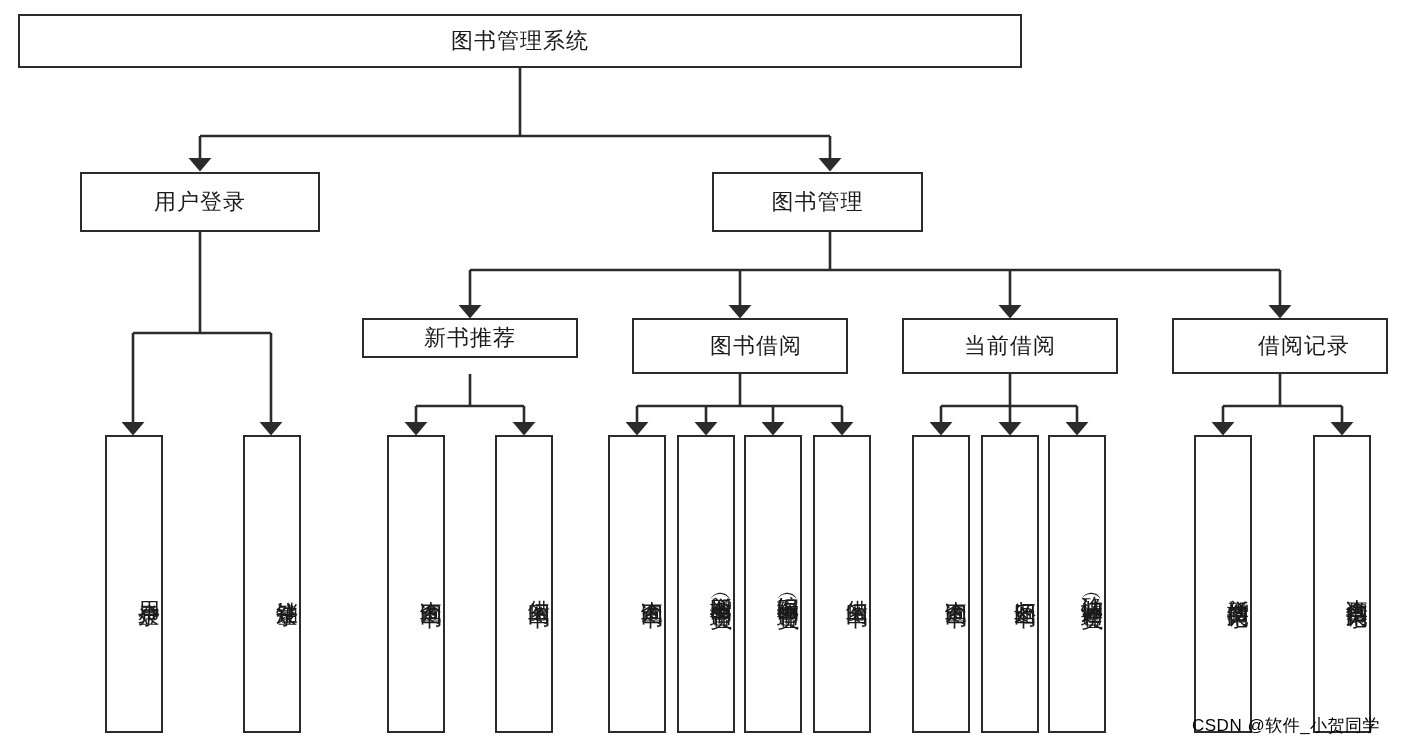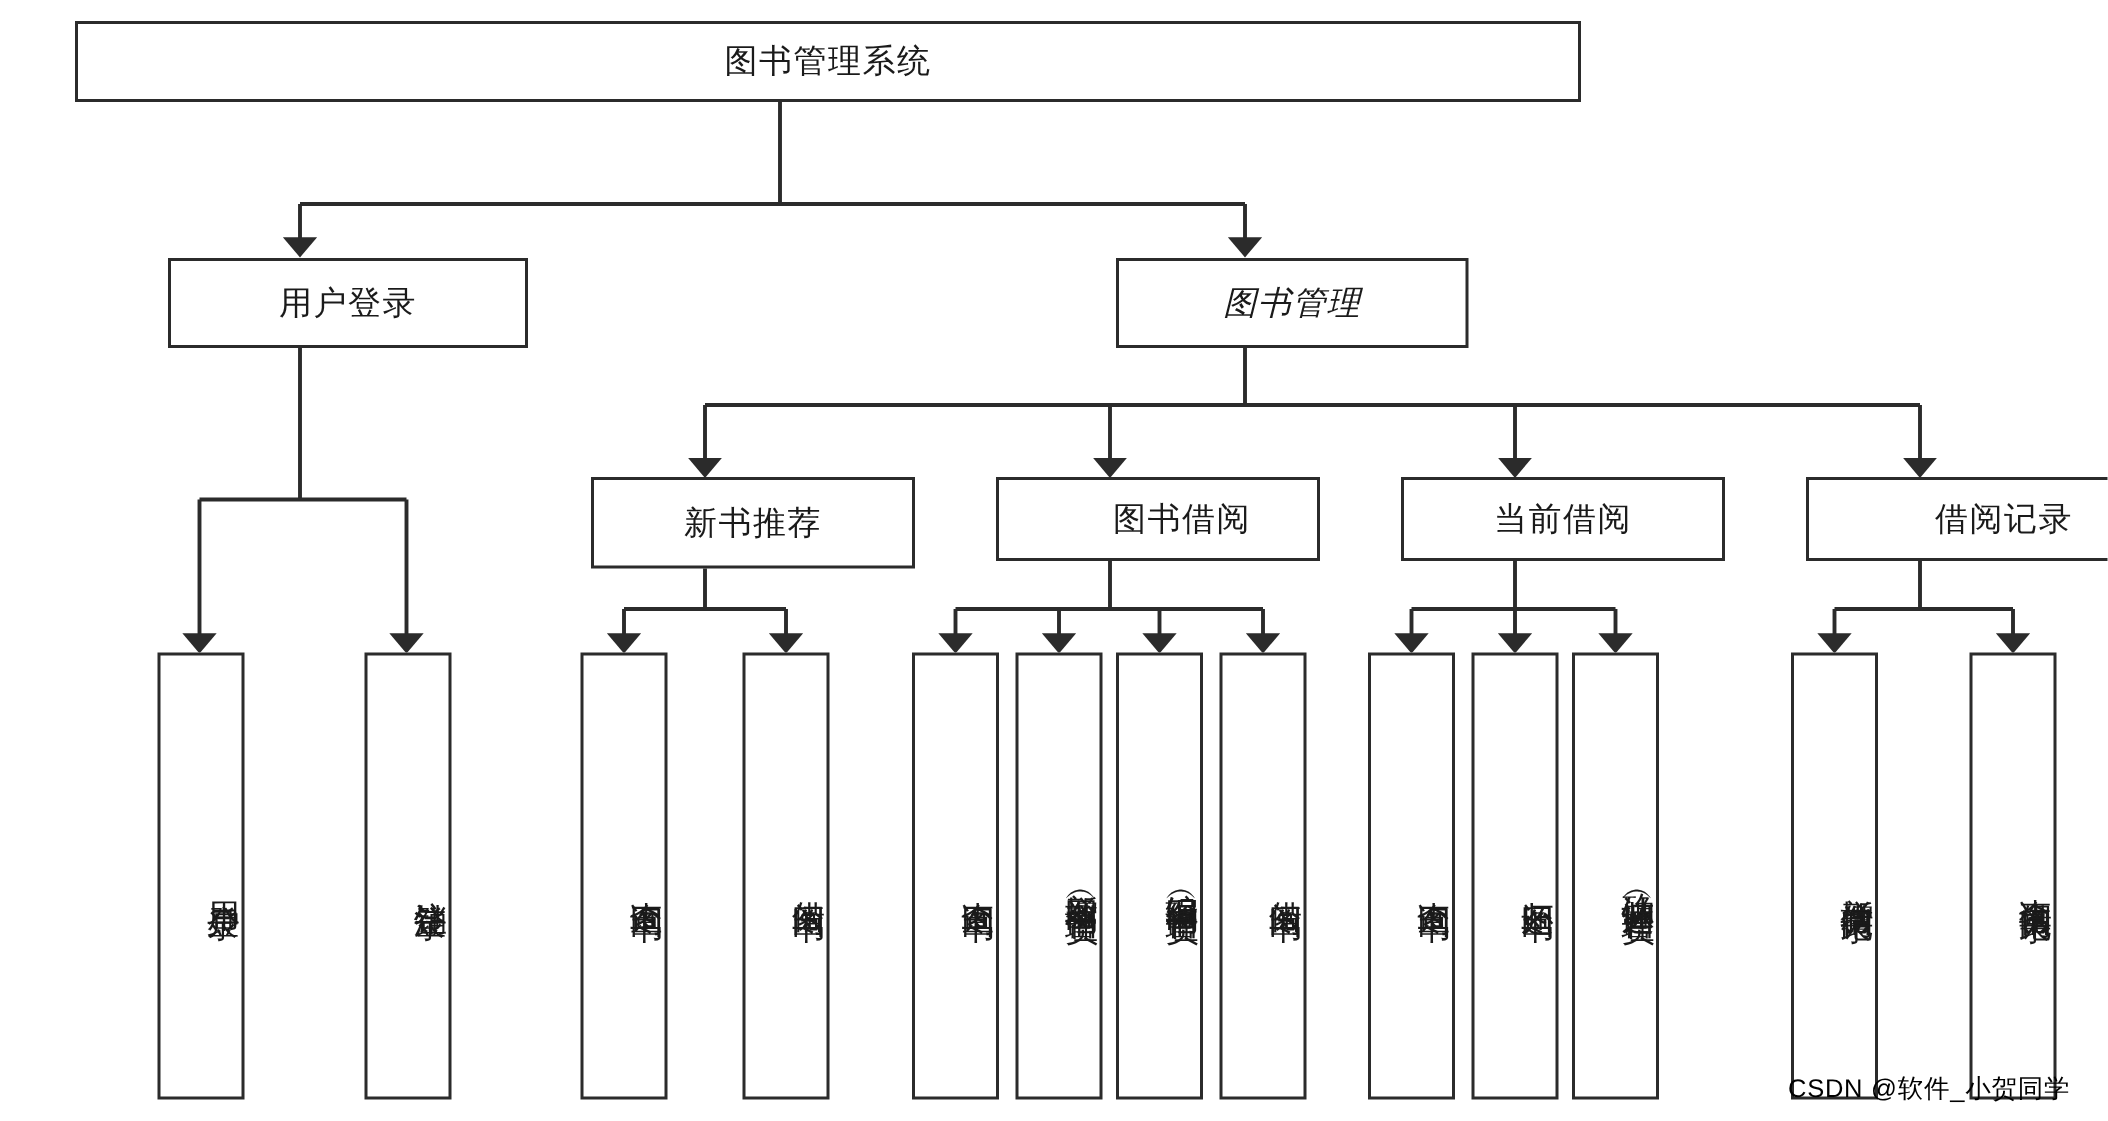--- a/index.html
+++ b/index.html
@@ -2,21 +2,21 @@
 <html><head>
 <meta charset="utf-8">
 <style>
   html,body{margin:0;padding:0;background:#ffffff;}
   body{width:1405px;height:747px;overflow:hidden;
        font-family:"Liberation Sans","DejaVu Sans",sans-serif;}
   #stage{position:relative;width:1405px;height:747px;background:#fff;}
   svg{position:absolute;left:0;top:0;}
   .nodebox{position:absolute;box-sizing:border-box;border:2.5px solid #2b2b2b;
            background:#ffffff;display:flex;align-items:center;justify-content:center;}
-  .nodebox.h{font-size:22px;color:#1a1a1a;letter-spacing:1px;margin-left:32px;}
+  .nodebox.h{font-size:22px;color:#1a1a1a;letter-spacing:1px;}
   .nodebox.v{writing-mode:vertical-rl;text-orientation:upright;
              align-items:flex-start;justify-content:center;font-size:22px;
              color:#1a1a1a;letter-spacing:2px;padding-top:6px;line-height:1.05;}
   .nodebox.v span{writing-mode:vertical-rl;text-orientation:upright;display:block;}
   #watermark{position:absolute;left:1192px;top:714px;font-size:17px;
              color:#000000;white-space:nowrap;letter-spacing:0.5px;}
 </style>
 </head>
 <body>
 
@@ -72,25 +72,25 @@
     </g>
   </svg>
 
   <div class="nodebox h" style="left:18px;top:14px;width:1004px;height:54px;">
     <span>图书管理系统</span>
   </div>
 
   <div class="nodebox h" style="left:80px;top:172px;width:240px;height:60px;">
     <span>用户登录</span>
   </div>
-  <div class="nodebox h" style="left:712px;top:172px;width:235px;height:60px;font-style:italic;">
+  <div class="nodebox h" style="left:712px;top:172px;width:211px;height:60px;">
     <span>图书管理</span>
   </div>
 
-  <div class="nodebox h" style="left:362px;top:318px;width:216px;height:61px;">
+  <div class="nodebox h" style="left:362px;top:318px;width:216px;height:40px;">
     <span>新书推荐</span>
   </div>
   <div class="nodebox h" style="left:632px;top:318px;width:216px;height:56px;padding-left:32px;">
     <span>图书借阅</span>
   </div>
   <div class="nodebox h" style="left:902px;top:318px;width:216px;height:56px;">
     <span>当前借阅</span>
   </div>
   <div class="nodebox h" style="left:1172px;top:318px;width:216px;height:56px;padding-left:48px;">
     <span>借阅记录</span>

